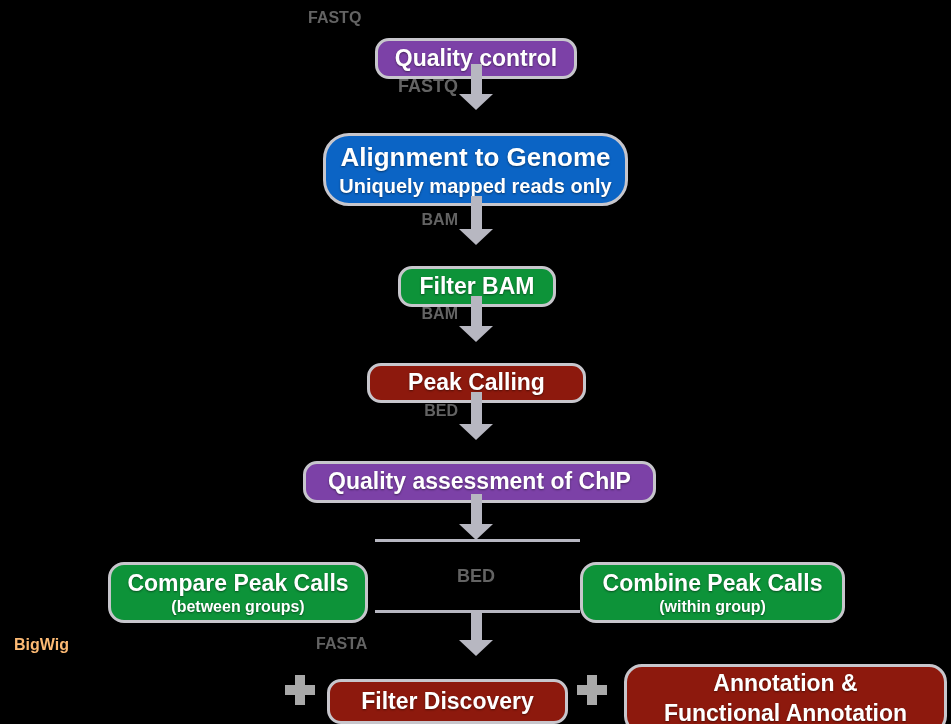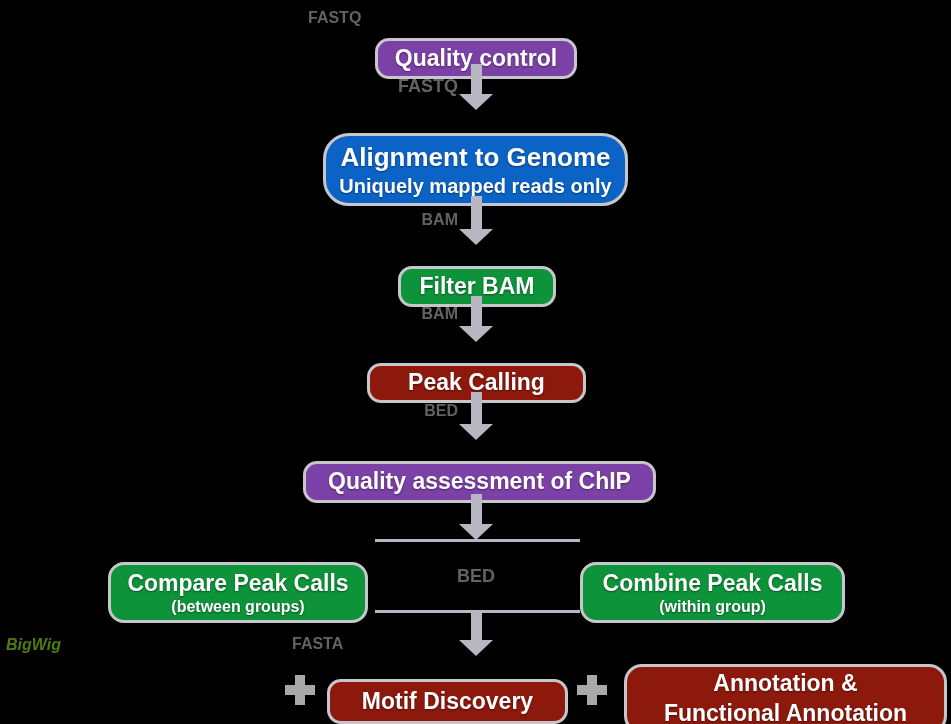--- a/index.html
+++ b/index.html
@@ -106,31 +106,31 @@
   <div class="node duo" style="left: 580px; top: 546px; width: 265px; height: 61px; border-radius: 16px; background-color: rgb(13, 147, 57);">
     <div class="title">Combine Peak Calls</div>
     <div class="sub">(within group)</div>
   </div>
 
   <div class="arrow" style="left:459px; top:613px; height:43px;">
     <div class="arrow-shaft"></div>
     <div class="arrow-head"></div>
   </div>
 
-  <div class="flabel" style="left: 6px; top: 636px; color: #4d7c0f; font-style: italic;">BigWig</div>
-  <div class="flabel" style="left: 292px; top: 635px; color: rgb(99, 99, 99);">FASTA</div>
+  <div class="flabel" style="left: 14px; top: 636px; color: #fdba74;">BigWig</div>
+  <div class="flabel" style="left: 316px; top: 635px; color: rgb(99, 99, 99);">FASTA</div>
 
 
   <div class="plus" style="left:285px; top:675px;">
     <div class="ph" style="background-color: rgb(169, 169, 169);"></div>
     <div class="pv" style="background-color: rgb(169, 169, 169);"></div>
   </div>
 
   <div class="node" style="left: 327px; top: 663px; width: 241px; height: 45px; background-color: rgb(141, 25, 13);">
-    <div class="title">Motif Discovery</div>
+    <div class="title">Filter Discovery</div>
   </div>
 
   <div class="plus" style="left:577px; top:675px;">
     <div class="ph" style="background-color: rgb(169, 169, 169);"></div>
     <div class="pv" style="background-color: rgb(169, 169, 169);"></div>
   </div>
 
   <div class="node tall" style="left: 624px; top: 648px; width: 323px; height: 70px; border-radius: 18px; background-color: rgb(141, 25, 13);">
     <div class="title">Annotation &amp;</div>
     <div class="title">Functional Annotation</div>

